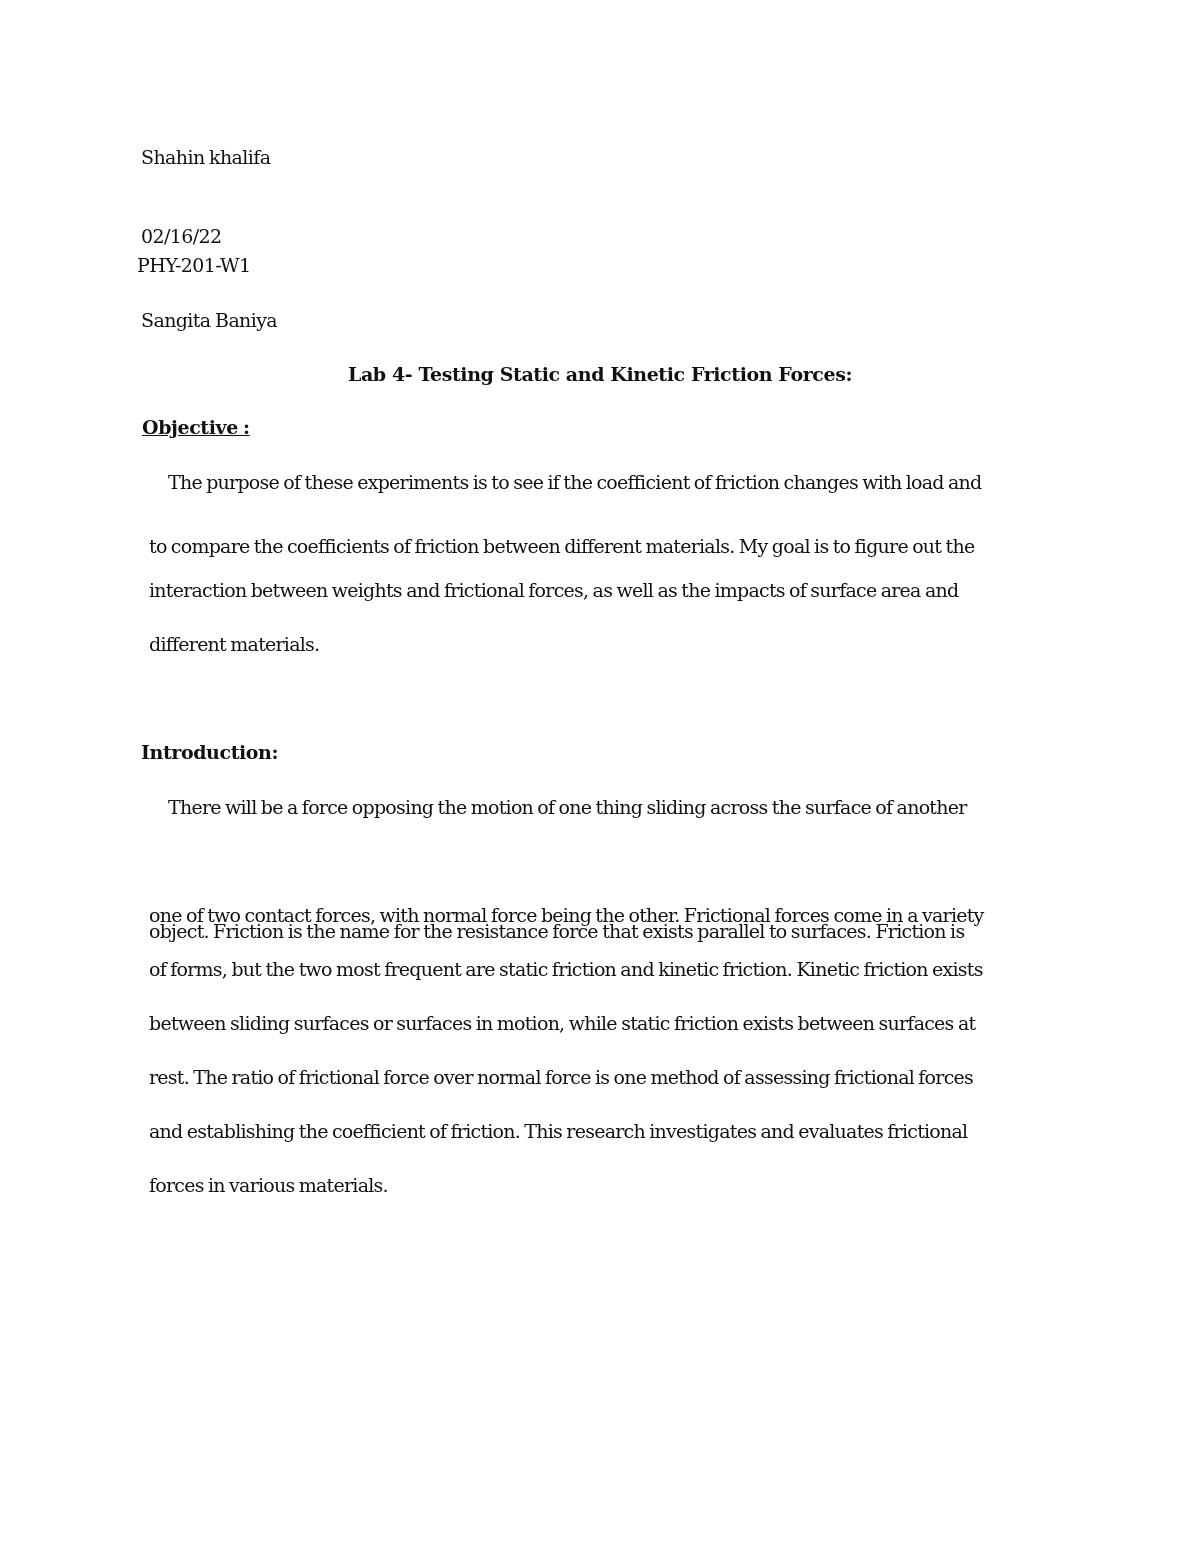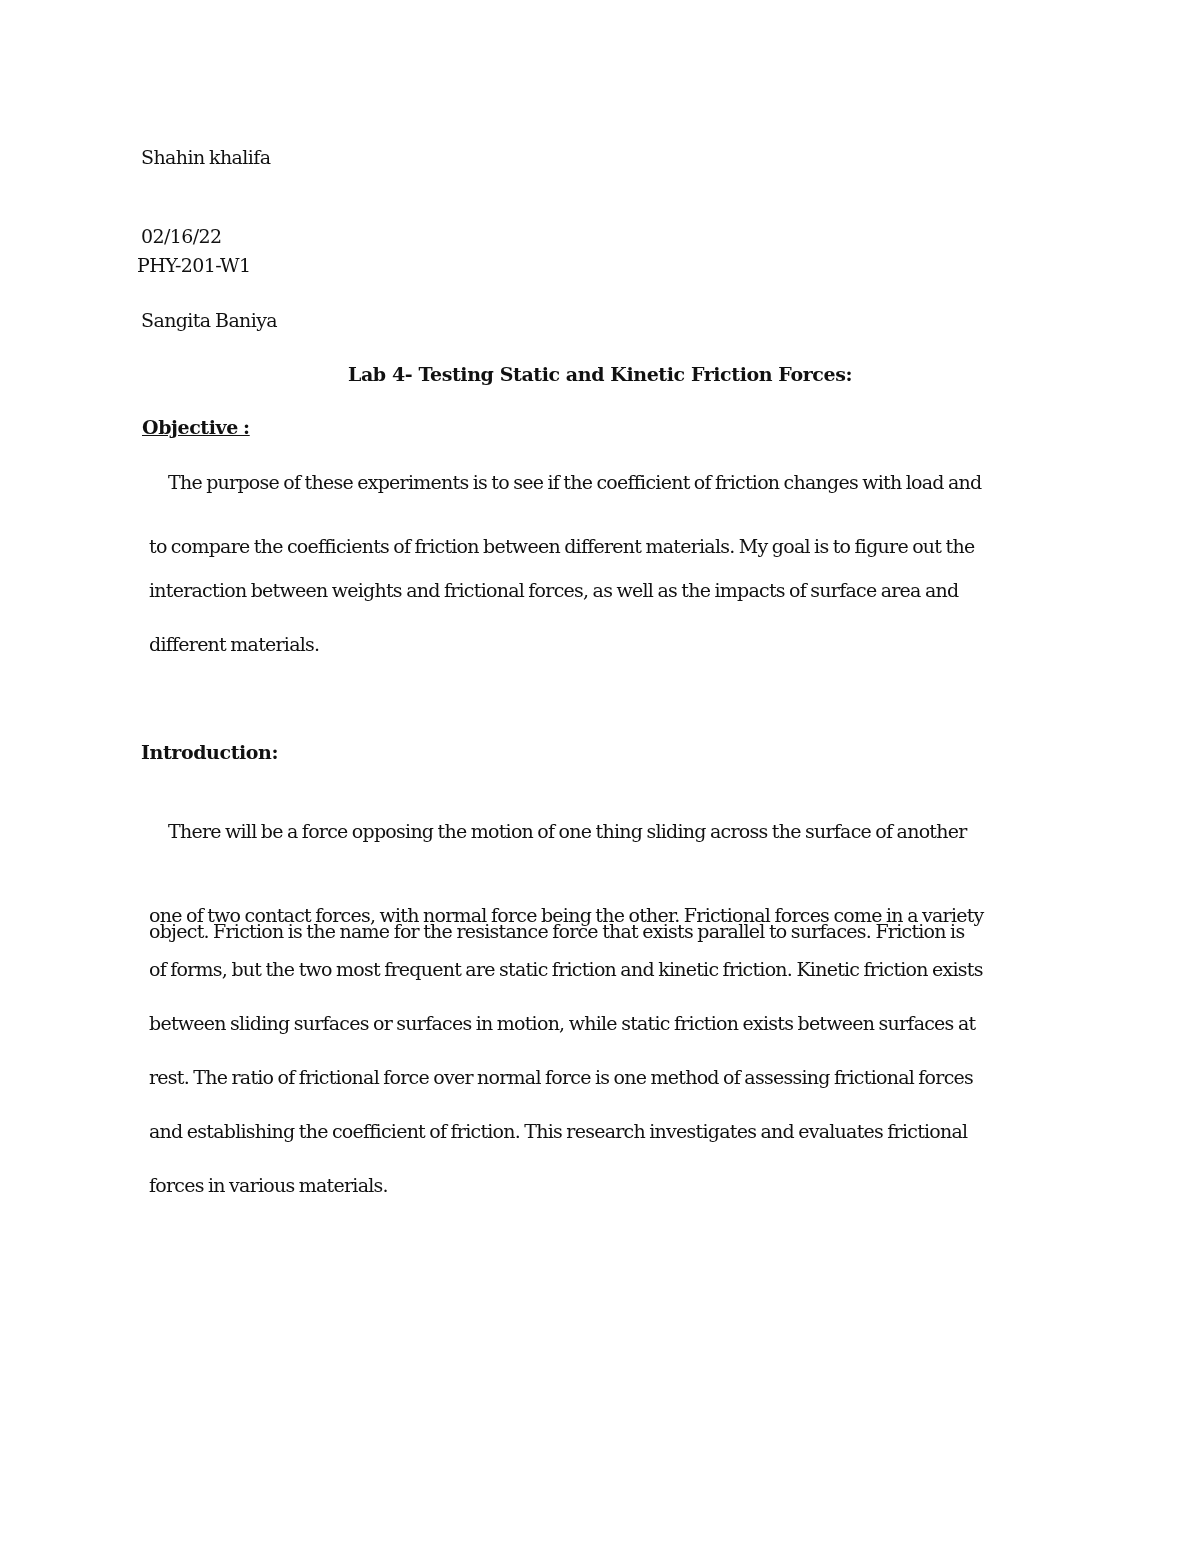--- a/index.html
+++ b/index.html
@@ -68,21 +68,21 @@
 
   <div class="title" style="top:362px;">Lab 4- Testing Static and Kinetic Friction Forces:</div>
 
   <div class="line bold" style="left:142px; top:415px;text-decoration:underline;">Objective :</div>
   <div class="body-line indent" style="top:470px;">The purpose of these experiments is to see if the coefficient of friction changes with load and</div>
   <div class="body-line" style="top:524px;margin-top:10px;">to compare the coefficients of friction between different materials. My goal is to figure out the</div>
   <div class="body-line" style="top:578px;">interaction between weights and frictional forces, as well as the impacts of surface area and</div>
   <div class="body-line" style="top:632px;">different materials.</div>
 
   <div class="line bold" style="left:141px; top:740px;">Introduction:</div>
-  <div class="body-line indent" style="top:795px;margin-top:24px;">There will be a force opposing the motion of one thing sliding across the surface of another</div>
+  <div class="body-line indent" style="top:795px;">There will be a force opposing the motion of one thing sliding across the surface of another</div>
   <div class="body-line" style="top:891px;margin-top:28px;">object. Friction is the name for the resistance force that exists parallel to surfaces. Friction is</div>
   <div class="body-line" style="top:903px;">one of two contact forces, with normal force being the other. Frictional forces come in a variety</div>
   <div class="body-line" style="top:957px;">of forms, but the two most frequent are static friction and kinetic friction. Kinetic friction exists</div>
   <div class="body-line" style="top:1011px;">between sliding surfaces or surfaces in motion, while static friction exists between surfaces at</div>
   <div class="body-line" style="top:1119px;">and establishing the coefficient of friction. This research investigates and evaluates frictional</div>
   <div class="body-line" style="top:1065px;">rest. The ratio of frictional force over normal force is one method of assessing frictional forces</div>
   <div class="body-line" style="top:1173px;">forces in various materials.</div>
 
 </div>
 

